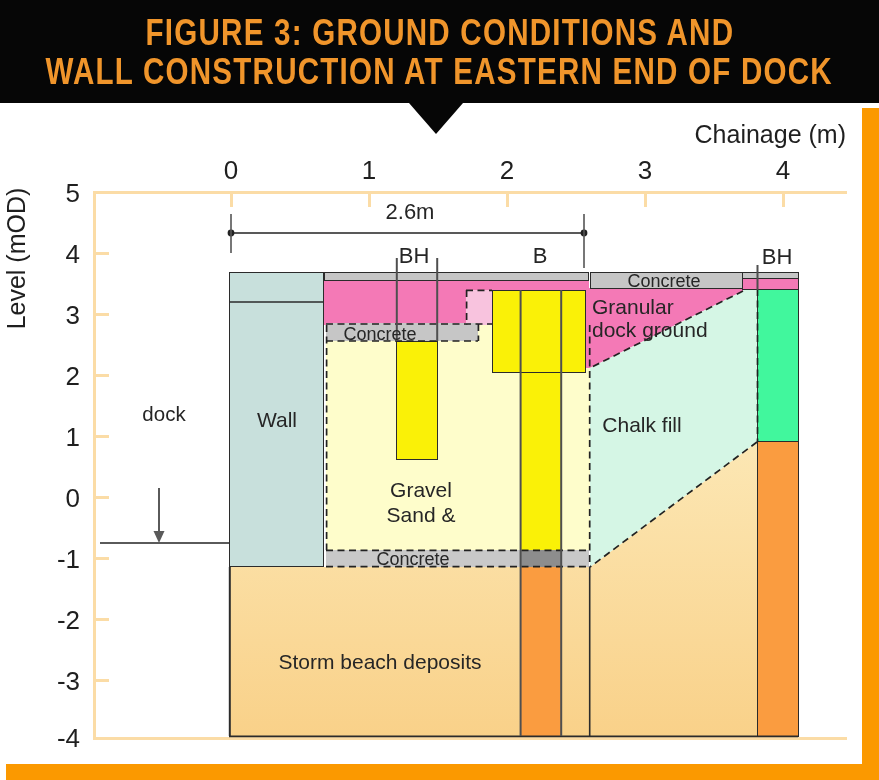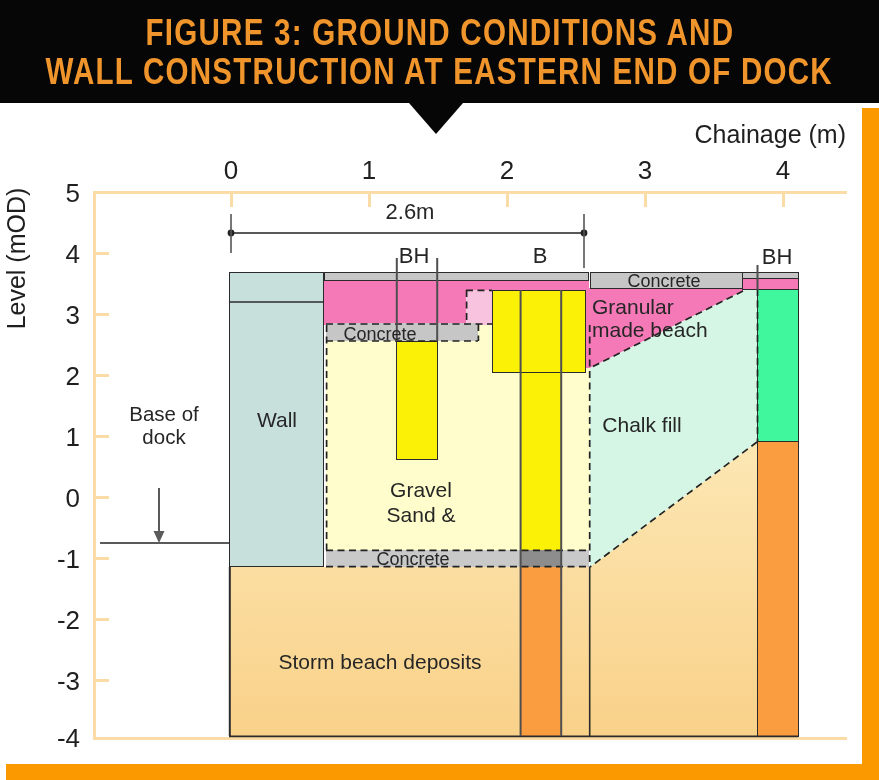--- a/index.html
+++ b/index.html
@@ -152,31 +152,30 @@
     </g>
   </svg>
 
   <div class="abs lbl lbl-big ctr" style="left:345px;top:199px;width:130px;font-size:22px;">2.6m</div>
   <div class="abs lbl ctr" style="left:384px;top:243px;width:60px;font-size:22px;">BH</div>
   <div class="abs lbl ctr" style="left:510px;top:243px;width:60px;font-size:22px;">B</div>
   <div class="abs lbl ctr" style="left:747px;top:244px;width:60px;font-size:22px;">BH</div>
 
   <div class="abs lbl lbl-big ctr" style="left:237px;top:407px;width:80px;">Wall</div>
   <div class="abs lbl lbl-big ctr" style="left:95px;top:402px;width:138px;font-size:20.5px;line-height:23px;">
-    <div>Base of</div>
     <div>dock</div>
   </div>
 
   <div class="abs lbl lbl-sm ctr" style="left:330px;top:325px;width:100px;">Concrete</div>
   <div class="abs lbl lbl-sm ctr" style="left:594px;top:272px;width:140px;">Concrete</div>
   <div class="abs lbl lbl-sm ctr" style="left:343px;top:550px;width:140px;">Concrete</div>
 
   <div class="abs lbl lbl-big" style="left:592px;top:295px;line-height:23px;">
     <div>Granular</div>
-    <div>made beach</div>
+    <div>dock ground</div>
   </div>
   <div class="abs lbl lbl-big ctr" style="left:572px;top:412px;width:140px;">Chalk fill</div>
   <div class="abs lbl lbl-big ctr" style="left:351px;top:477px;width:140px;">
     <div>Gravel</div>
     <div>Sand &amp;</div>
   </div>
   <div class="abs lbl lbl-big ctr" style="left:230px;top:649px;width:300px;">Storm beach deposits</div>
 
 </div>
 

